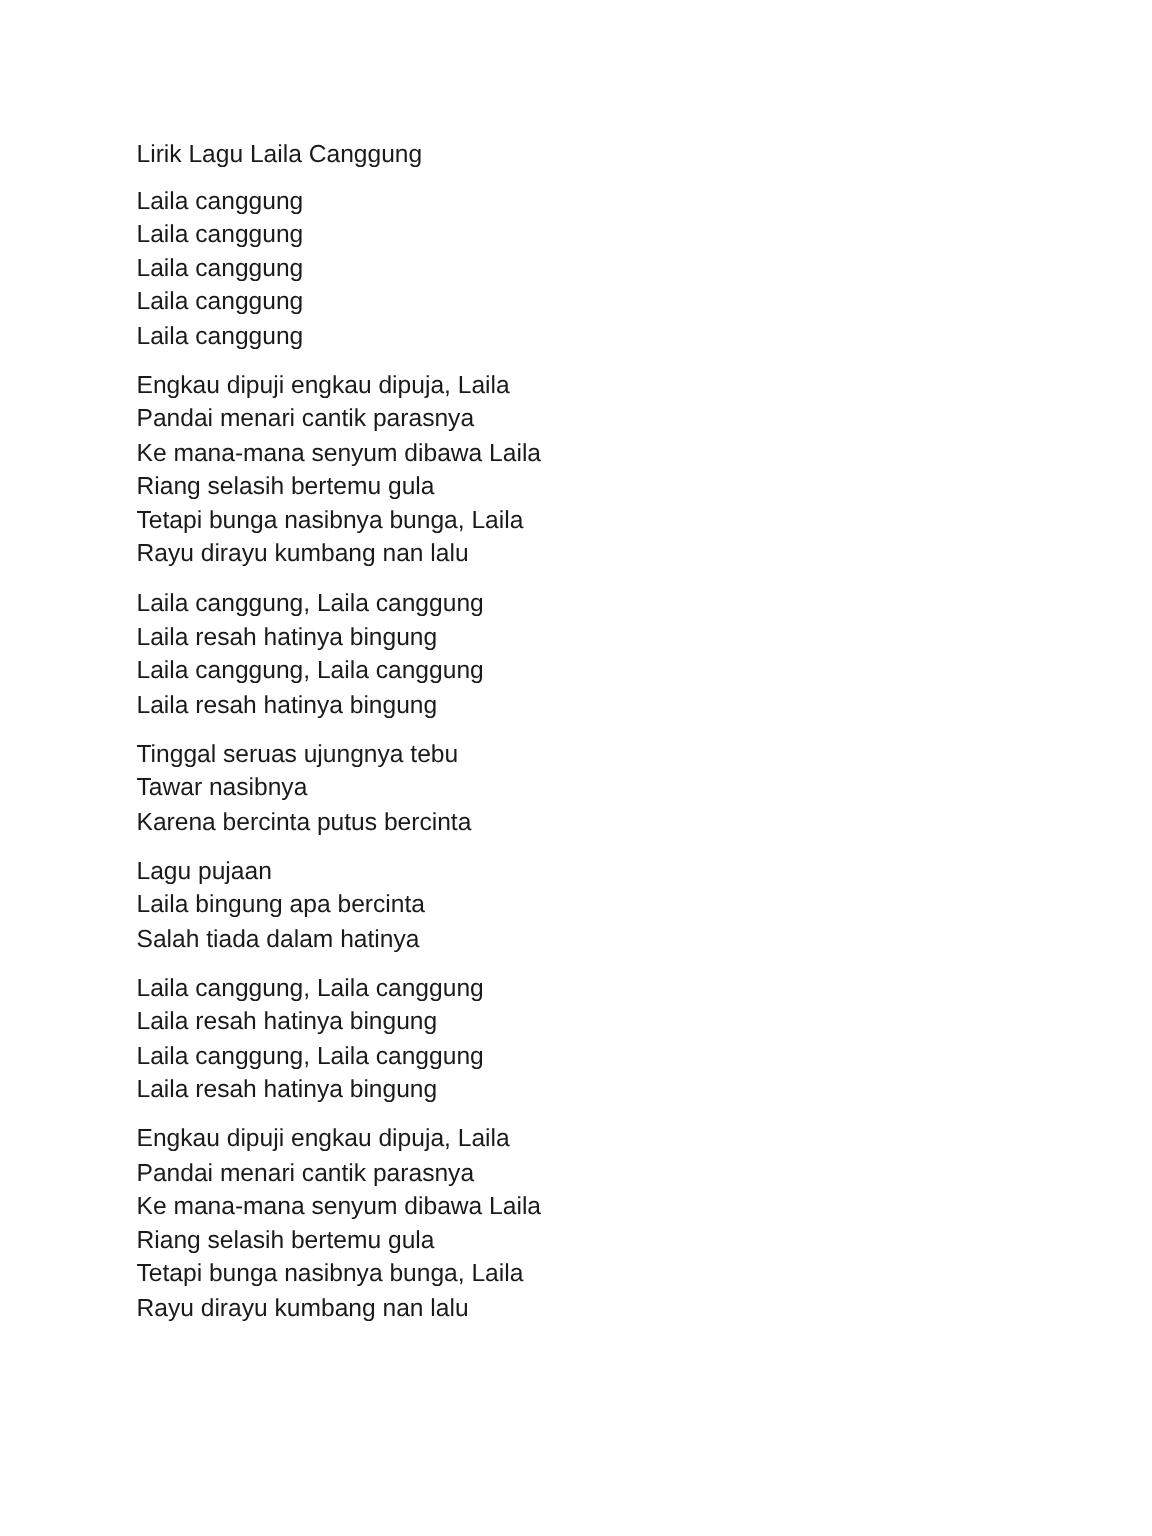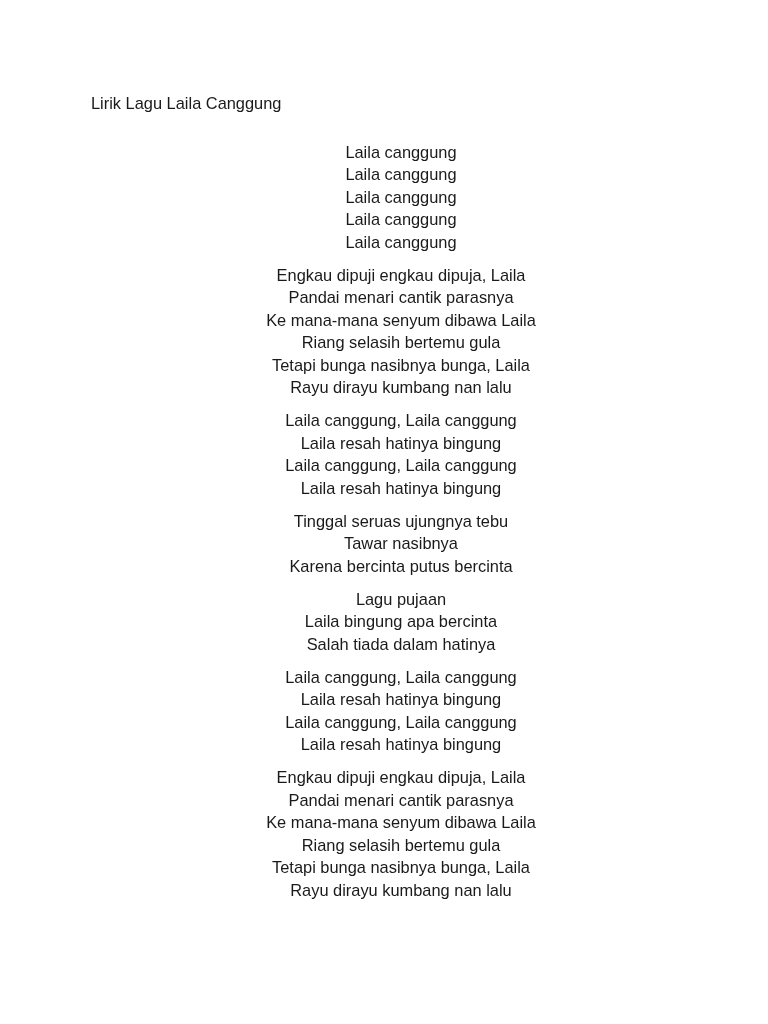--- a/index.html
+++ b/index.html
@@ -2,23 +2,23 @@
 <html><head>
   <meta charset="utf-8">
   <style>
     html, body { margin: 0; padding: 0; background: #ffffff; }
     body { width: 768px; height: 1024px; overflow: hidden; position: relative; }
     .page {
       position: absolute; left: 91px; top: 92px; width: 620px;
       font-family: "Liberation Sans", sans-serif;
       font-size: 16.4px; color: #1a1a1a;
     }
-    .title { line-height: 22.5px; margin: 0 0 26px 0; }
+    .title { line-height: 22.5px; margin: 0 0 8px 0; }
     .stanza { margin: 0 0 10.5px 0; }
-    .line { line-height: 22.5px; white-space: nowrap; text-align: center; }
+    .line { line-height: 22.5px; white-space: nowrap; }
   </style>
 </head>
 <body>
 
 <div class="page">
   <div class="title">Lirik Lagu Laila Canggung</div>
 
   <div class="stanza">
     <div class="line">Laila canggung</div>
     <div class="line">Laila canggung</div>

